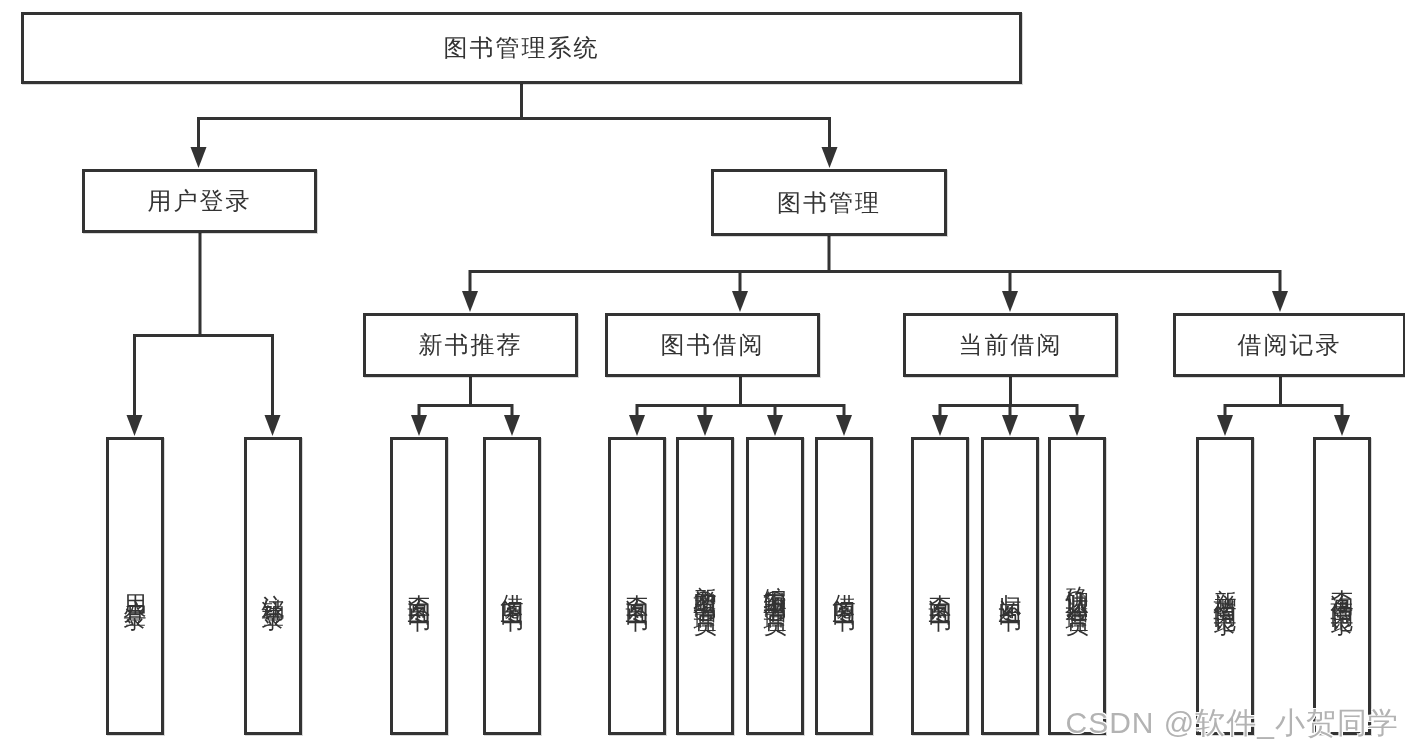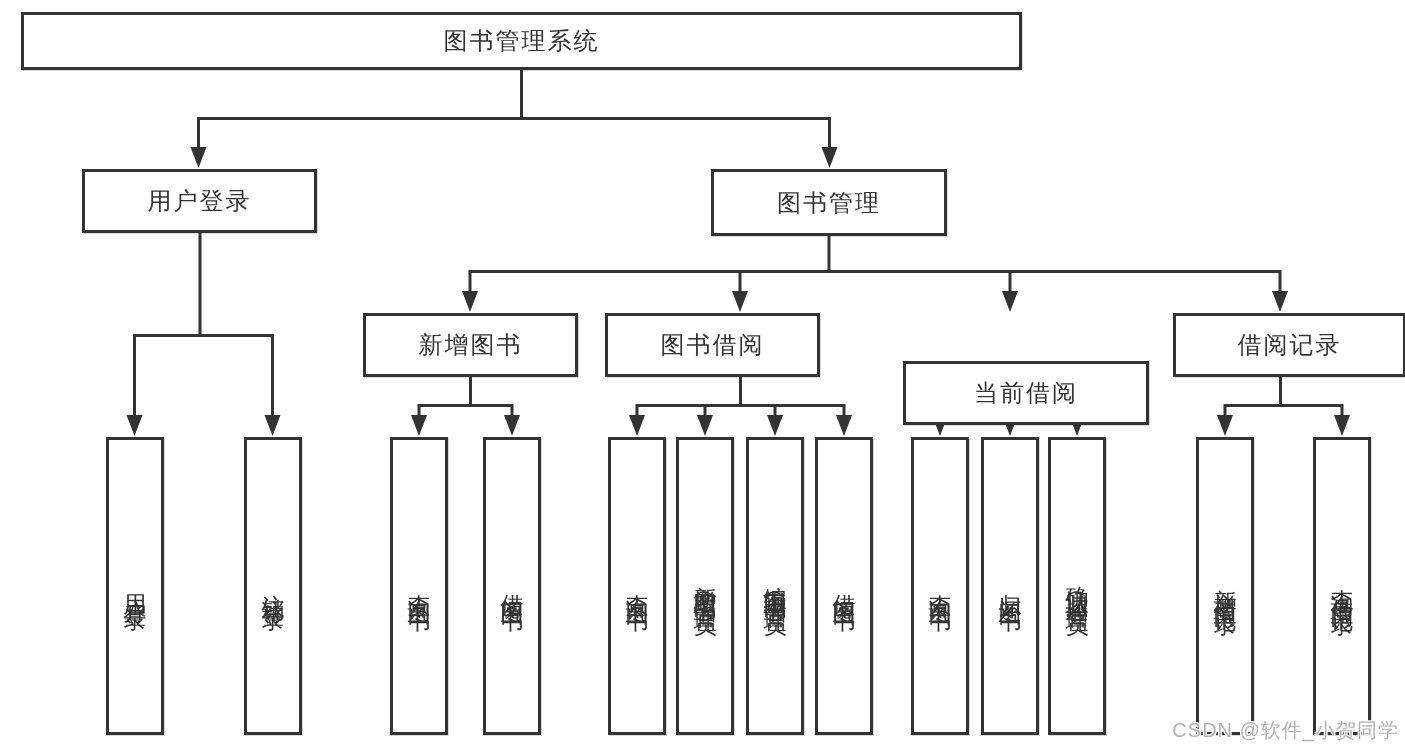--- a/index.html
+++ b/index.html
@@ -35,21 +35,21 @@
     text-orientation: mixed;
     font-size: 23px;
     letter-spacing: 5px;
     line-height: 1;
   }
   .leaf.long { letter-spacing: 4px; }
   .watermark {
     position: absolute;
     right: 6px;
     bottom: 3px;
-    font-size: 20px;
+    font-size: 30px;
     letter-spacing: 1px;
     color: var(--watermark, #b3b3b3);
     text-shadow: 1px 1px 0 #ffffff, -1px -1px 0 #ffffff, 1px -1px 0 #ffffff, -1px 1px 0 #ffffff;
     z-index: 5;
     white-space: nowrap;
   }
 </style>
 </head>
 <body>
 
@@ -91,28 +91,28 @@
       <polygon points="767,415 783,415 775,436"></polygon>
       <polygon points="836,415 852,415 844,436"></polygon>
       <polygon points="932,415 948,415 940,436"></polygon>
       <polygon points="1002,415 1018,415 1010,436"></polygon>
       <polygon points="1069,415 1085,415 1077,436"></polygon>
       <polygon points="1217,415 1233,415 1225,436"></polygon>
       <polygon points="1334,415 1350,415 1342,436"></polygon>
     </g>
   </svg>
 
-  <div class="node" style="left:21px; top:12px; width:1001px; height:58px;">图书管理系统</div>
+  <div class="node" style="left:21px; top:12px; width:1001px; height:72px;">图书管理系统</div>
 
   <div class="node" style="left:82px; top:169px; width:235px; height:64px;">用户登录</div>
   <div class="node" style="left:711px; top:169px; width:236px; height:67px;">图书管理</div>
 
-  <div class="node" style="left:363px; top:313px; width:215px; height:64px;">新增图书</div>
+  <div class="node" style="left:363px; top:313px; width:215px; height:64px;">新书推荐</div>
   <div class="node" style="left:605px; top:313px; width:215px; height:64px;">图书借阅</div>
-  <div class="node" style="left:903px; top:313px; width:246px; height:64px;margin-top:48px;">当前借阅</div>
+  <div class="node" style="left:903px; top:313px; width:215px; height:64px;">当前借阅</div>
   <div class="node" style="left:1173px; top:313px; width:233px; height:64px;">借阅记录</div>
 
   <div class="node leaf" style="left:106px; top:437px; width:58px; height:298px;">用户登录</div>
   <div class="node leaf" style="left:244px; top:437px; width:58px; height:298px;">注销登录</div>
 
   <div class="node leaf" style="left:390px; top:437px; width:58px; height:298px;">查询图书</div>
   <div class="node leaf" style="left:483px; top:437px; width:58px; height:298px;">借阅图书</div>
 
   <div class="node leaf" style="left:608px; top:437px; width:58px; height:298px;">查询图书</div>
   <div class="node leaf long" style="left:676px; top:437px; width:58px; height:298px;">新增图书（管理员）</div>

